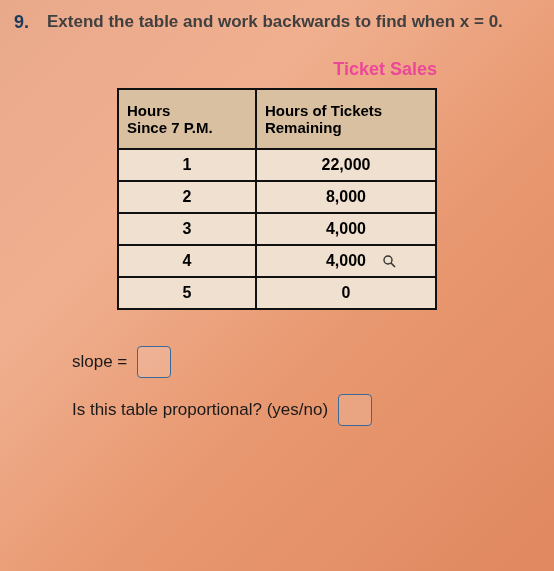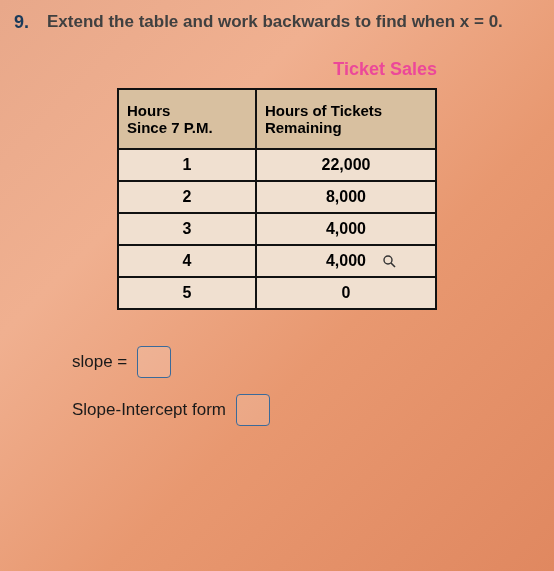--- a/index.html
+++ b/index.html
@@ -150,16 +150,16 @@
     <line x1="9" y1="9" x2="13" y2="13" stroke="#333" stroke-width="1.6"></line>
   </svg>
 </div>
 
 <div class="answers">
   <div class="arow">
     <span class="alabel">slope =</span>
     <span class="box"></span>
   </div>
   <div class="arow">
-    <span class="alabel">Slope-Intercept form</span>
+    <span class="alabel">Is this table proportional? (yes/no)</span>
     <span class="box"></span>
   </div>
 </div>
 
 </body></html>

